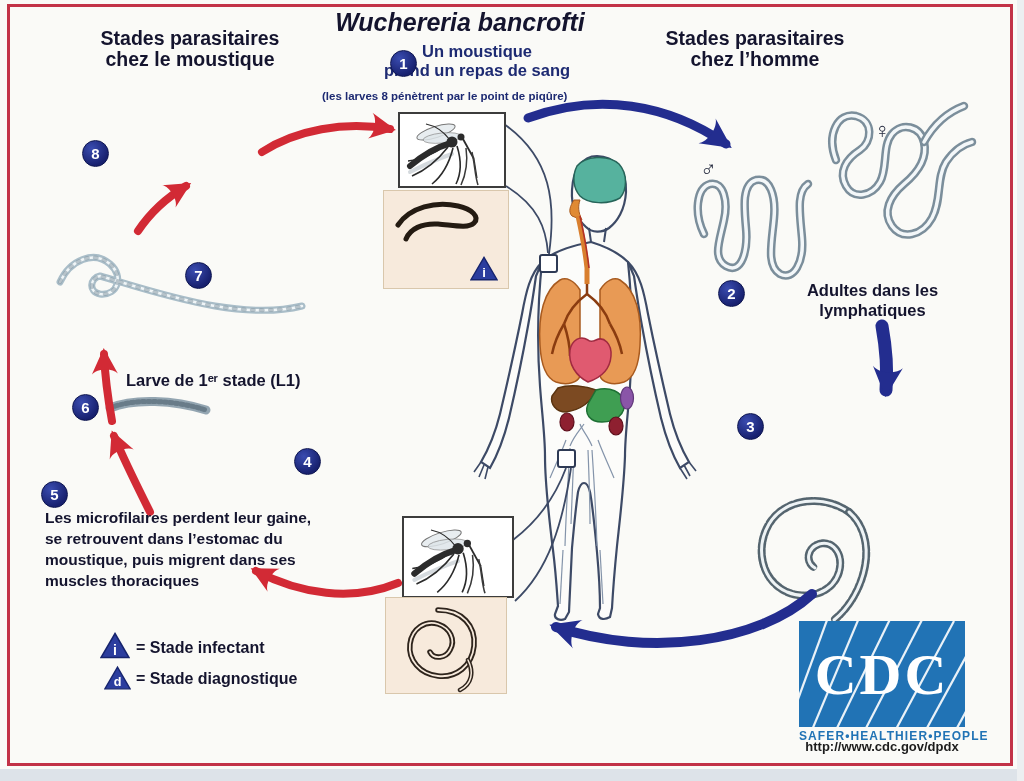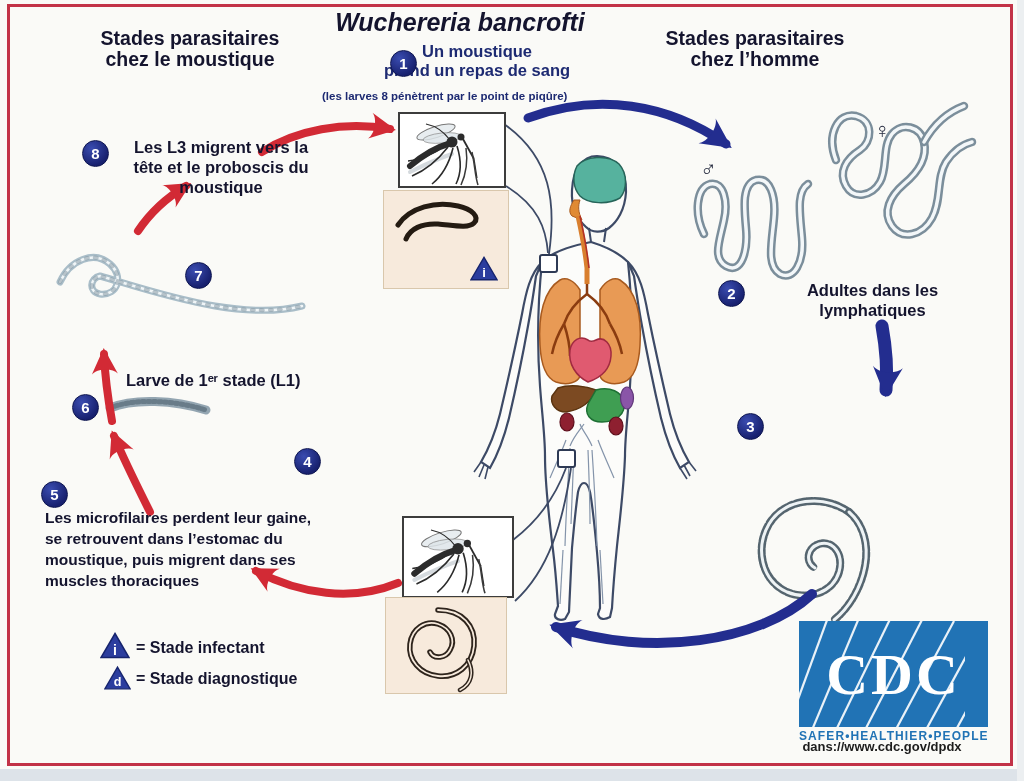--- a/index.html
+++ b/index.html
@@ -16,21 +16,21 @@
   .navy{color:#1d2a72;}
   .title{font-size:25px;font-style:italic;font-family:"Liberation Sans",sans-serif;}
   .head{font-size:19.5px;line-height:21px;}
   .badge{position:absolute;width:25px;height:25px;border-radius:50%;
          background:radial-gradient(circle at 35% 30%, #3a4cb0, #17206e 72%);
          color:#fff;font-weight:bold;font-size:15px;display:flex;align-items:center;
          justify-content:center;border:1px solid #0d1550;z-index:4;}
   .box-white{position:absolute;background:#fff;border:2px solid #3c3c3c;z-index:2;}
   .box-beige{position:absolute;background:#f7eadc;border:1px solid #d9c7ac;z-index:2;}
   .tri{position:absolute;z-index:4;}
-  .cdc-box{position:absolute;left:799px;top:621px;width:189px;height:106px;
+  .cdc-box{position:absolute;left:799px;top:621px;width:166px;height:106px;
            background:#2173b5;overflow:hidden;z-index:3;}
   .cdc-letters{position:absolute;left:0;top:0;width:100%;height:100%;
                display:flex;align-items:center;justify-content:center;
                color:#fff;font-family:"Liberation Serif",serif;font-weight:bold;
                font-size:58px;letter-spacing:3px;}
   .cdc-tagline{position:absolute;left:799px;top:729px;width:166px;text-align:left;
                color:#2173b5;font-weight:bold;font-size:12px;letter-spacing:1.1px;z-index:3;}
   .cdc-url{position:absolute;left:793px;top:739px;width:178px;text-align:center;
            color:#1c1c1c;font-weight:bold;font-size:13px;z-index:3;}
   .sym{position:absolute;z-index:3;font-weight:bold;color:#242a3e;}
@@ -214,23 +214,20 @@
   <div class="t ml ctr navy" style="left:382px;top:42px;width:190px;font-size:16.5px;line-height:19px;">Un moustique
 prend un repas de sang</div>
   <div class="t ctr navy" style="left:322px;top:90px;width:230px;font-size:11.5px;white-space:nowrap;">(les larves 8 pénètrent par le point de piqûre)</div>
   <div class="t ml ctr" style="left:790px;top:280px;width:165px;font-size:16.5px;line-height:20px;">Adultes dans les
 lymphatiques</div>
   <div class="t ml" style="left:45px;top:507px;width:300px;font-size:15.5px;line-height:21px;">Les microfilaires perdent leur gaine,
 se retrouvent dans l’estomac du
 moustique, puis migrent dans ses
 muscles thoraciques</div>
   <div class="t" style="left:126px;top:371px;font-size:16.5px;white-space:nowrap;">Larve de 1ᵉʳ stade (L1)</div>
-  <div class="t ml ctr" style="left:116px;top:137px;width:210px;font-size:16.5px;line-height:20px;">Les L3 migrent vers la
-tête et le proboscis du
-moustique</div>
 
   <span class="sym" style="left:700px;top:156px;font-size:22px;">♂</span>
   <span class="sym" style="left:874px;top:118px;font-size:22px;">♀</span>
 
   <svg class="tri" style="left:100px;top:631px;" width="30" height="29" viewBox="0 0 30 28">
     <polygon points="15,2 29,26 1,26" fill="#2b3d9e" stroke="#16246e" stroke-width="1.5"></polygon>
     <text x="15" y="23" text-anchor="middle" fill="#fff" font-size="14" font-weight="bold" font-family="Liberation Sans, sans-serif">i</text>
   </svg>
   <div class="t" style="left:136px;top:639px;font-size:16px;">= Stade infectant</div>
   <svg class="tri" style="left:104px;top:665px;" width="27" height="26" viewBox="0 0 30 28">
@@ -247,14 +244,14 @@
         <line x1="22" y1="140" x2="95" y2="-10"></line>
         <line x1="50" y1="140" x2="125" y2="-5"></line>
         <line x1="80" y1="140" x2="155" y2="0"></line>
         <line x1="110" y1="140" x2="182" y2="8"></line>
         <line x1="140" y1="140" x2="200" y2="30"></line>
       </g>
     </svg>
     <div class="cdc-letters">CDC</div>
   </div>
   <div class="cdc-tagline">SAFER•HEALTHIER•PEOPLE</div>
-  <div class="cdc-url">dans://www.cdc.gov/dpdx</div>
+  <div class="cdc-url">http://www.cdc.gov/dpdx</div>
 </div>
 
 </body></html>

